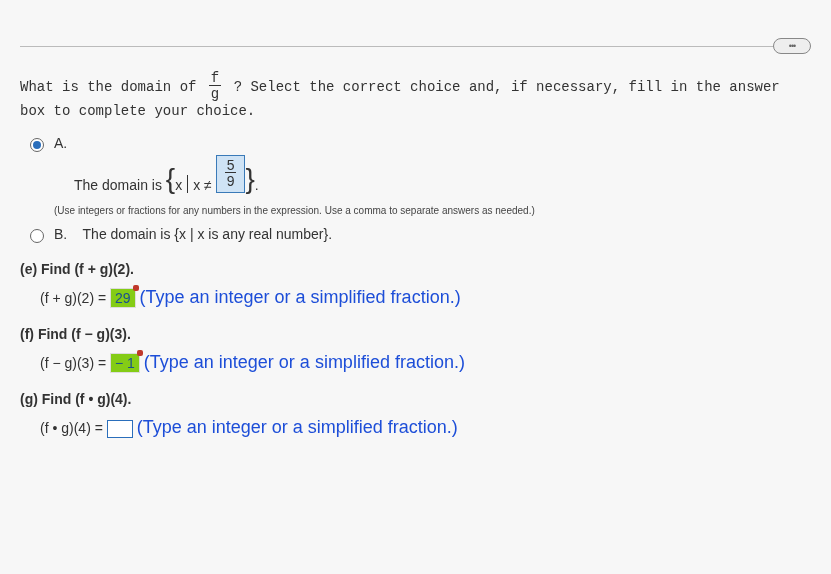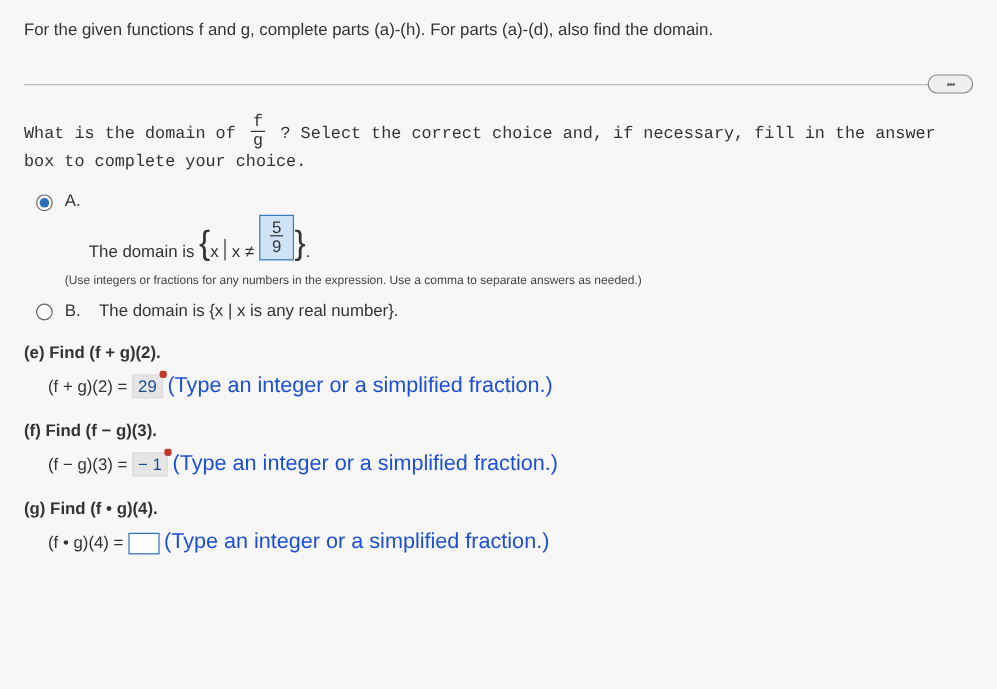--- a/index.html
+++ b/index.html
@@ -104,21 +104,21 @@
     }
     .part {
       margin: 18px 0 8px 0;
       font-weight: bold;
     }
     .part-answer {
       margin: 10px 0 8px 20px;
     }
     .val-box {
       display: inline-block;
-      background: #e5e5e5;
+      background: #84cc16;
       color: #1a4f8f;
       padding: 1px 4px;
       border: 1px solid #ddd;
       position: relative;
     }
     .val-box::after {
       content: '';
       position: absolute;
       top: -4px;
       right: -4px;
@@ -139,21 +139,20 @@
     .set-bar {
       border-left: 1px solid #333;
       height: 18px;
       margin: 0 5px;
     }
   </style>
 </head>
 <body>
 
 <div class="header-block">
-  <div class="header-line">For the given functions f and g, complete parts (a)-(h). For parts (a)-(d), also find the domain.</div>
   <div class="nav-pill">•••</div>
 </div>
 
 <div class="question-block">
   <span>What is the domain of</span>
   <span class="frac">
     <span class="num">f</span>
     <span class="den">g</span>
   </span>
   <span>? Select the correct choice and, if necessary, fill in the answer box to complete your choice.</span>

